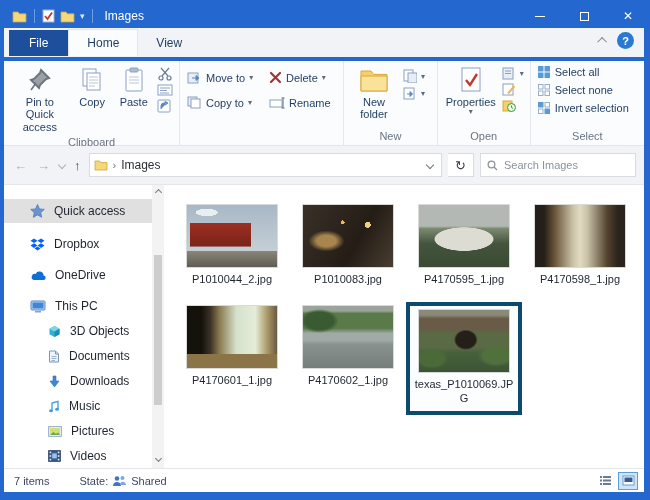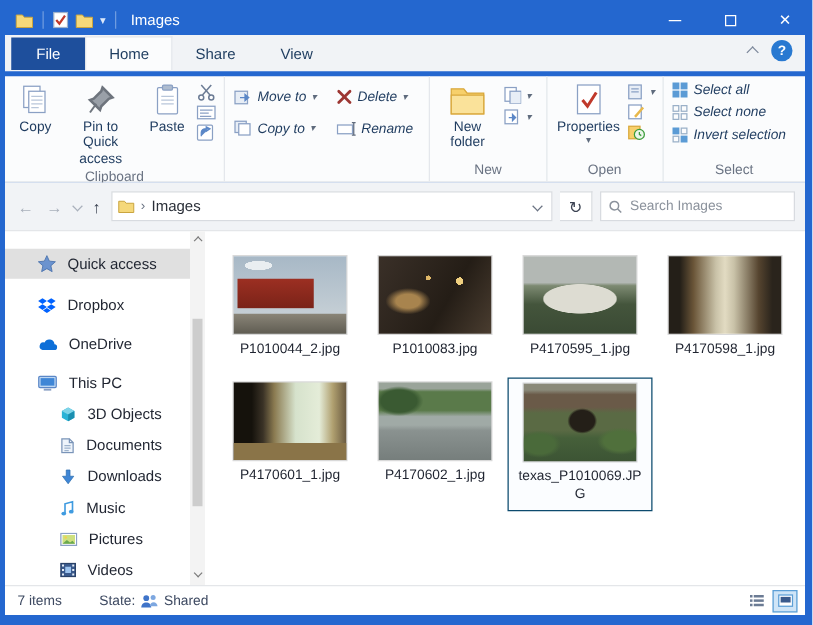--- a/index.html
+++ b/index.html
@@ -28,21 +28,21 @@
   .help-btn { width:17px; height:17px; border-radius:50%; background:#2979d1; color:#fff; font-size:11px; font-weight:bold; display:flex; align-items:center; justify-content:center; }
 
   
   .ribbon { position:absolute; left:4px; right:6px; top:61px; height:85px; background:#fbfcfd; border-bottom:1px solid #e2e5ea; display:flex; }
   .rgroup { display:flex; flex-direction:column; border-right:1px solid #e4e7ec; }
   .rgroup-content { flex:1; display:flex; align-items:flex-start; padding:4px 4px 0; }
   .rgroup-label { text-align:center; font-size:11px; color:#6a7383; padding:1px 8px 3px; white-space:nowrap; }
   .rbig { display:flex; flex-direction:column; align-items:center; text-align:center; font-size:11px; color:#1e3b5f; line-height:1.12; padding:2px 3px; }
   .rbig .ric { margin-bottom:3px; }
   .rsmall-col { display:flex; flex-direction:column; justify-content:flex-start; gap:3px; padding:2px 2px; }
-  .rrow { display:flex; align-items:center; gap:4px; font-size:11px; color:#1e3b5f; padding:2px 3px; white-space:nowrap;font-style:italic; }
+  .rrow { display:flex; align-items:center; gap:4px; font-size:11px; color:#1e3b5f; padding:2px 3px; white-space:nowrap; }
   .arrow-dn { font-size:8px; color:#5f6b7d; }
   .sel-col { display:flex; flex-direction:column; gap:4px; padding-top:4px; }
 
   
   .addrband { position:absolute; left:4px; right:6px; top:146px; height:38px; background:#f1f3f6; display:flex; align-items:center; padding:0 8px; gap:6px; }
   .nav-btn { font-size:13px; color:#a9b0bb; padding:0 2px; }
   .nav-up { color:#3b4252; }
   .nav-chev { width:6px; height:6px; border-right:1.3px solid #a9b0bb; border-bottom:1.3px solid #a9b0bb; transform:rotate(45deg); margin:0 1px; }
   .addr-field { flex:1; height:24px; background:#fff; border:1px solid #d8dbe0; display:flex; align-items:center; padding:0 4px; font-size:12px; color:#2a2f38; gap:5px; }
   .crumb-sep { color:#6a7383; font-size:11px; }
@@ -61,21 +61,21 @@
   .side-item.sel { background:#e0e0e0; width:148px; }
   .side-scroll { position:absolute; right:2px; top:0; bottom:0; width:12px; background:#f3f3f3; display:flex; flex-direction:column; align-items:center; }
   .sthumb { position:absolute; top:70px; height:150px; width:8px; background:#cdcdcd; left:2px; }
   .schev { width:5px; height:5px; border-right:1.3px solid #7a7a7a; border-bottom:1.3px solid #7a7a7a; }
   .schev.up { transform:rotate(-135deg); margin-top:5px; }
   .schev.dn { transform:rotate(45deg); position:absolute; bottom:7px; }
 
   .files { flex:1; padding:16px 0 0 8px; }
   .files-row { display:flex; align-items:flex-start; margin-bottom:10px; }
   .tile { width:116px; padding:4px 4px 6px; text-align:center; }
-  .tile.sel { border:1px solid #0c4a6e; background:#fbfdff; }
+  .tile.sel { border:4px solid #0c4a6e; background:#fbfdff; }
   .thumb { width:90px; height:62px; margin:0 auto 5px; box-shadow:0 0 0 1px rgba(0,0,0,.15); }
   .fname { font-size:11px; color:#1f2430; line-height:14px; word-break:break-all; }
 
   
   .t1 { background:
     radial-gradient(ellipse 18px 6px at 22% 12%, #e9eef1 60%, transparent 62%),
     linear-gradient(#9c2f22,#7a2318) no-repeat 12% 48%/68% 38%,
     linear-gradient(#8a8578,#5f5c52) no-repeat 0 100%/100% 26%,
     linear-gradient(180deg,#a7b8c6,#cfd6da); background-repeat:no-repeat; }
   .t2 { background:
@@ -147,57 +147,56 @@
         </div>
       <div class="win-btn">
           <span class="close-glyph">✕</span>
         </div>
     </div>
   </div>
 
   <div class="tabstrip">
     <div class="tab tab-file">File</div>
     <div class="tab tab-active">Home</div>
-    <div class="tab">Share</div>
     <div class="tab">View</div>
     <div class="tabstrip-right">
       <span class="chev-up"></span>
       <span class="help-btn">?</span>
     </div>
   </div>
 
   <div class="ribbon">
 
     <div class="rgroup" style="width:176px;">
       <div class="rgroup-content">
+        <div class="rbig" style="width:66px;">
+          <span class="ric">
+              <svg width="24" height="26" viewBox="0 0 24 26">
+                <g stroke="#6e747d" stroke-width="2" fill="#9aa0a8">
+                  <path d="M13 3l8 8-3 1-6 6-1 3-8-8 3-1 6-6z"></path>
+                  <line x1="8" y1="16" x2="3" y2="23" stroke-width="1.6"></line>
+                </g>
+              </svg>
+            </span>
+          <span>Pin to Quick access</span>
+        </div>
         <div class="rbig" style="width:42px;">
           <span class="ric">
               <svg width="24" height="26" viewBox="0 0 24 26">
                 <rect x="3" y="2" width="13" height="17" fill="#fff" stroke="#8aa0c4"></rect>
                 <rect x="7" y="6" width="13" height="17" fill="#fff" stroke="#8aa0c4"></rect>
                 <g stroke="#b8c6da">
                   <line x1="9" y1="10" x2="18" y2="10"></line>
                   <line x1="9" y1="13" x2="18" y2="13"></line>
                   <line x1="9" y1="16" x2="18" y2="16"></line>
                   <line x1="9" y1="19" x2="15" y2="19"></line>
                 </g>
               </svg>
             </span>
           <span>Copy</span>
-        </div>
-        <div class="rbig" style="width:66px;">
-          <span class="ric">
-              <svg width="24" height="26" viewBox="0 0 24 26">
-                <g stroke="#6e747d" stroke-width="2" fill="#9aa0a8">
-                  <path d="M13 3l8 8-3 1-6 6-1 3-8-8 3-1 6-6z"></path>
-                  <line x1="8" y1="16" x2="3" y2="23" stroke-width="1.6"></line>
-                </g>
-              </svg>
-            </span>
-          <span>Pin to Quick access</span>
         </div>
         <div class="rbig" style="width:44px;">
           <span class="ric">
               <svg width="24" height="26" viewBox="0 0 24 26">
                 <rect x="4" y="3" width="16" height="21" rx="1" fill="#fff" stroke="#8aa0c4"></rect>
                 <rect x="8" y="1" width="8" height="4" rx="1" fill="#aebccf" stroke="#8aa0c4"></rect>
                 <g stroke="#b8c6da">
                   <line x1="7" y1="10" x2="17" y2="10"></line>
                   <line x1="7" y1="13" x2="17" y2="13"></line>
                   <line x1="7" y1="16" x2="17" y2="16"></line>

